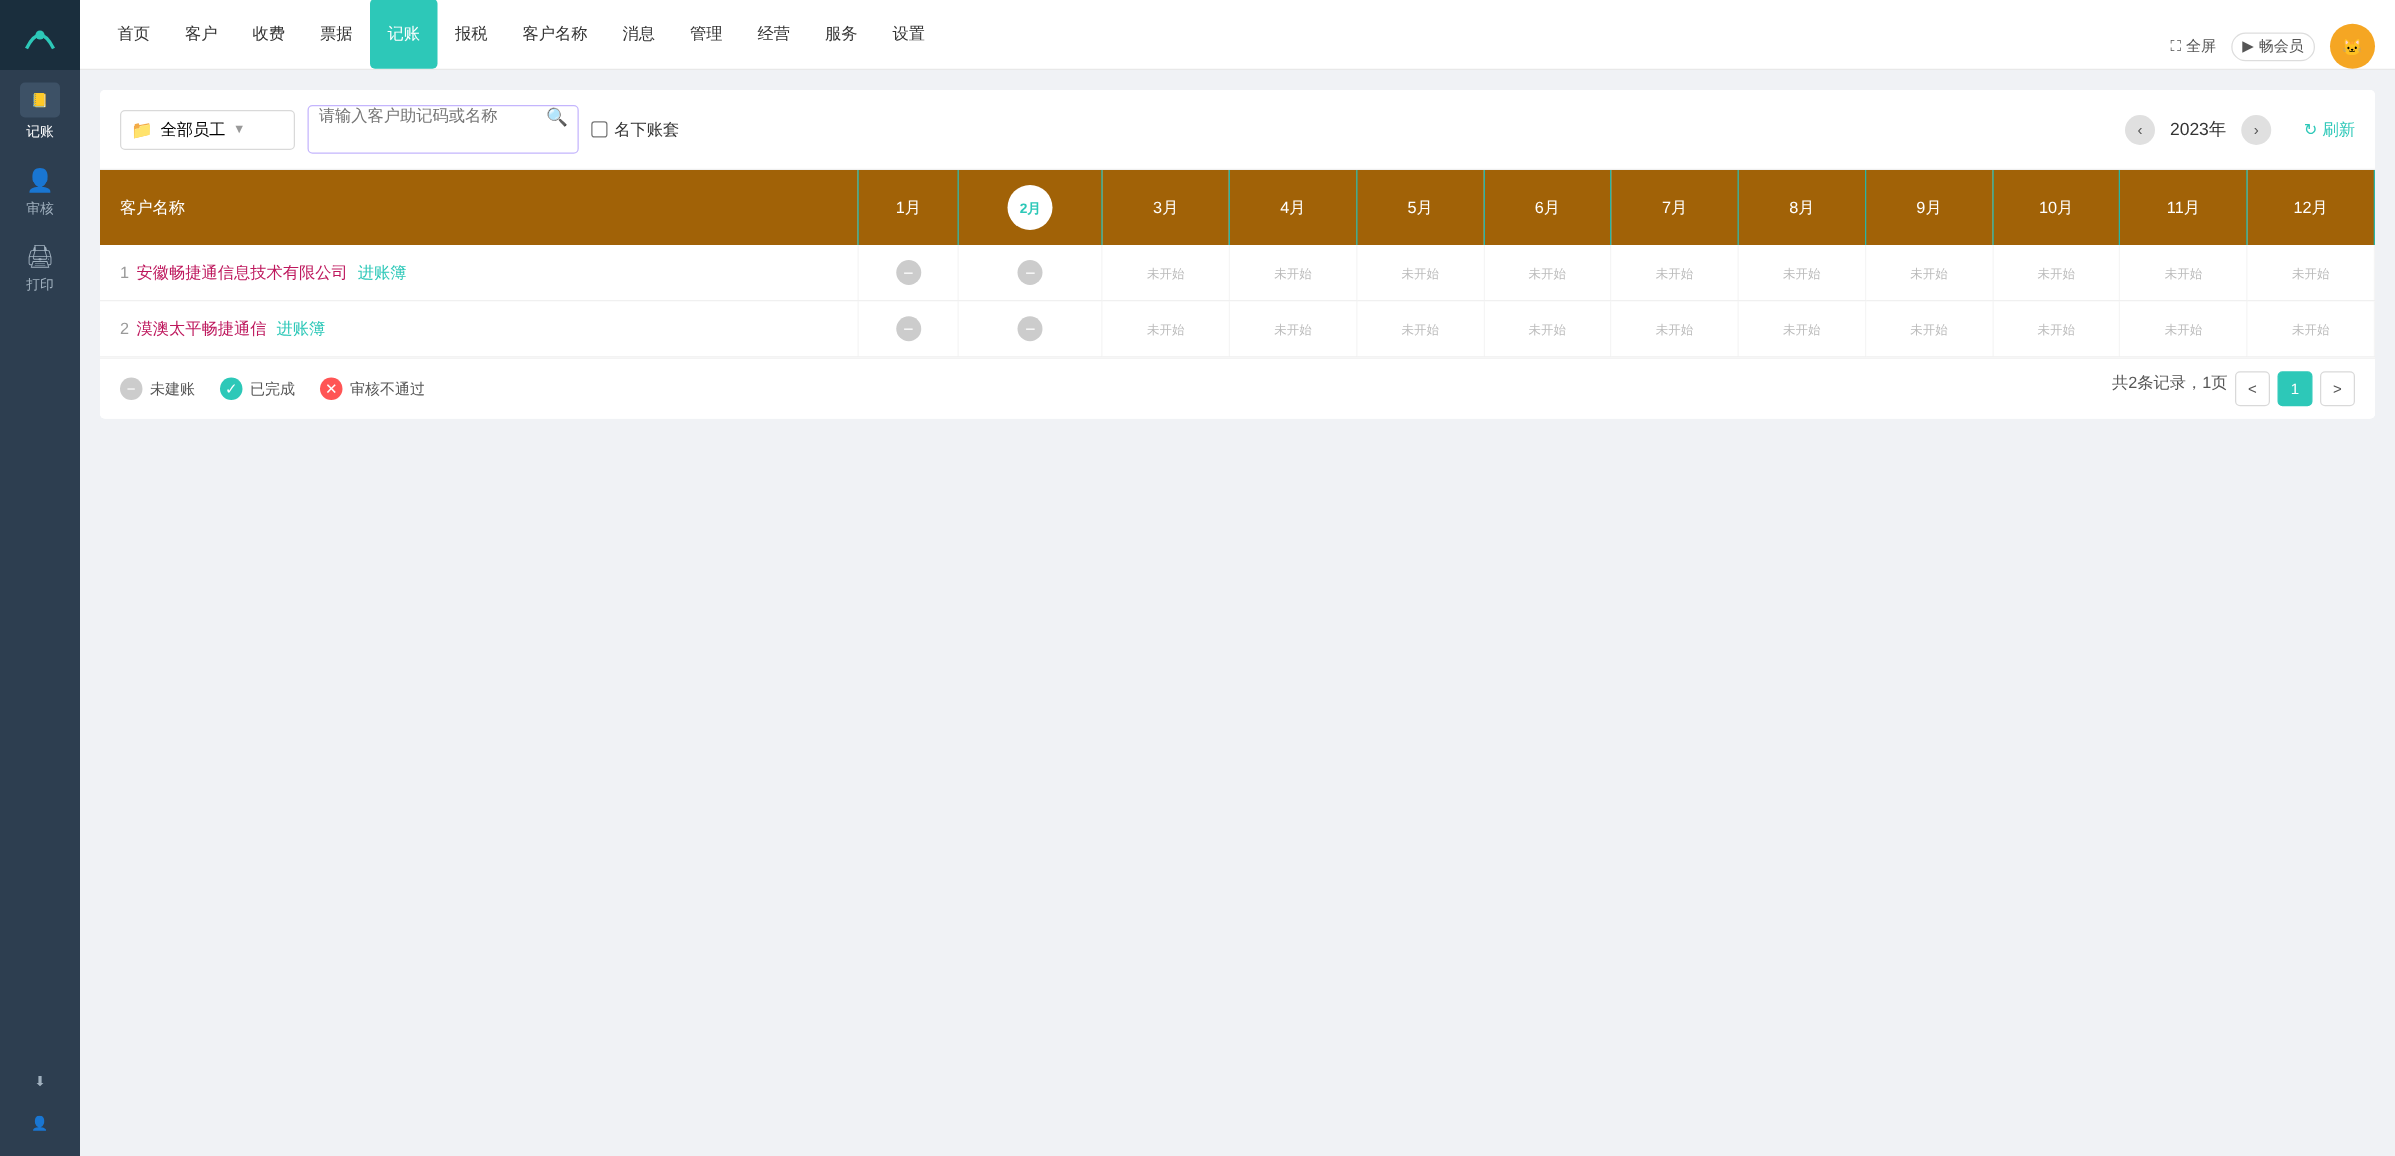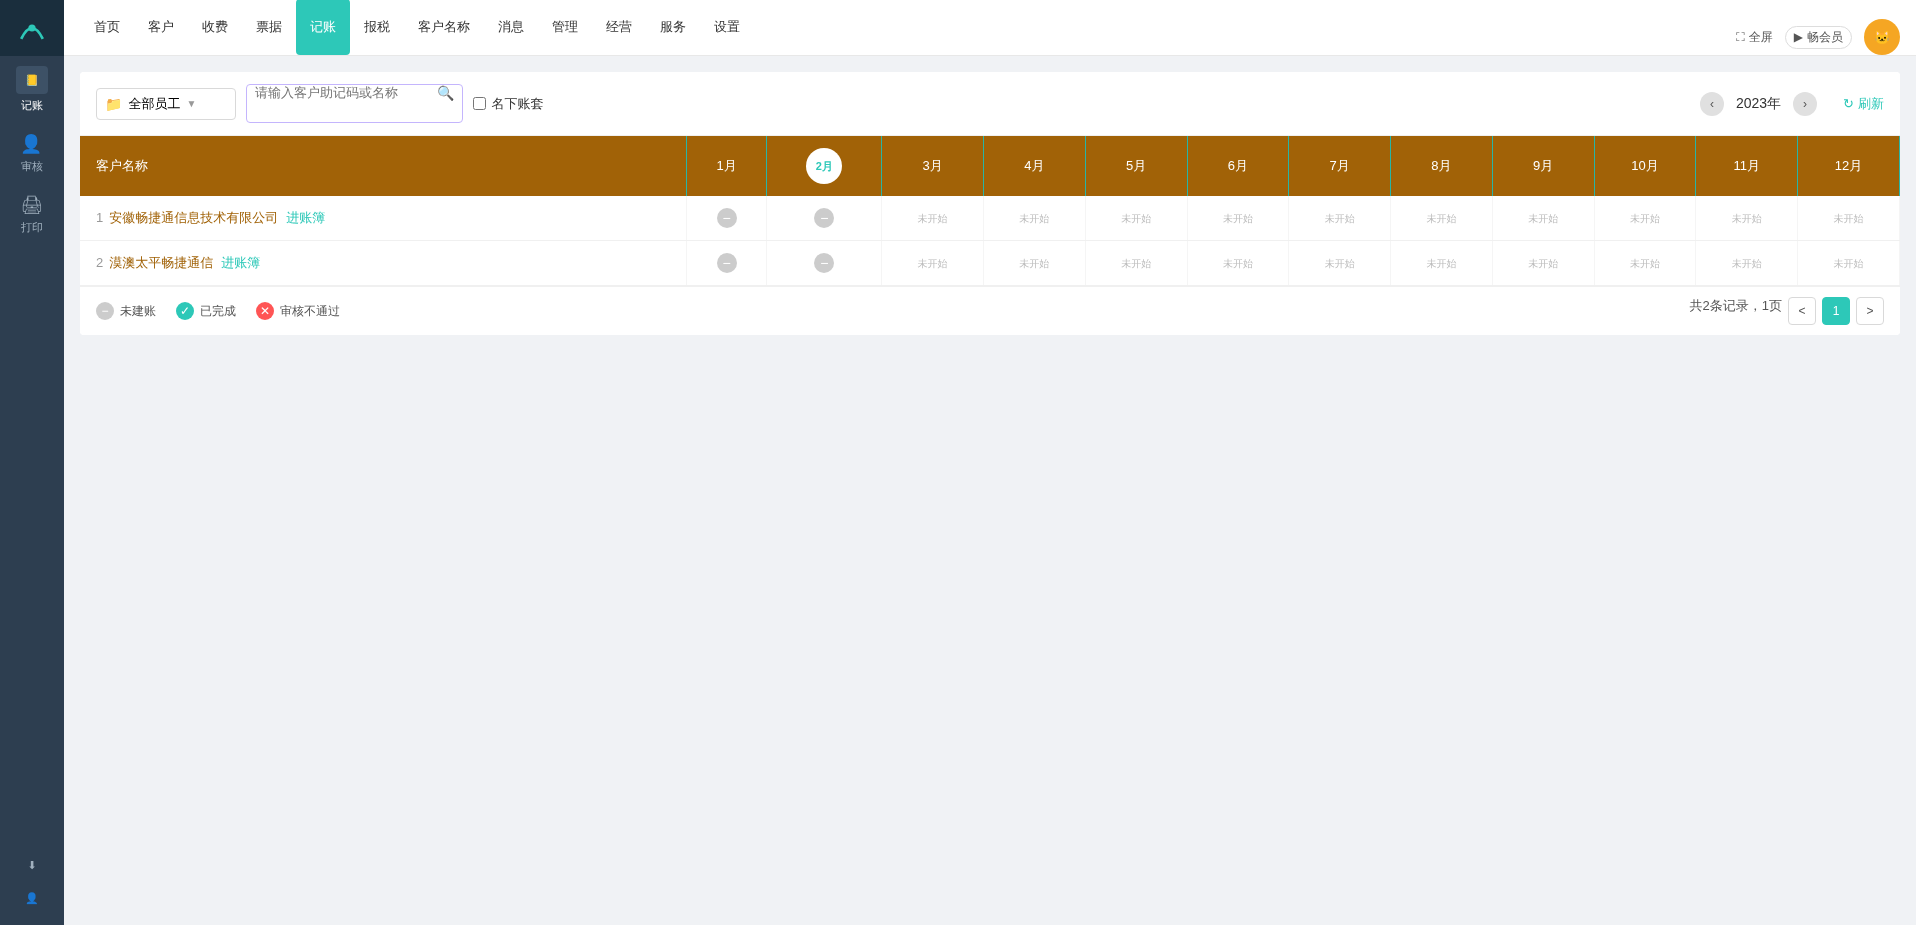--- a/index.html
+++ b/index.html
@@ -285,21 +285,21 @@
       font-size: 13px;
       color: #999;
       border-bottom: 1px solid #f0f0f0;
       border-right: 1px solid #f5f5f5;
     }
     tbody tr td:first-child {
       text-align: left;
       padding-left: 16px;
       color: #333;
     }
-    .customer-name { color: #a16207; }
+    .customer-name { color: #be185d; }
     .link-text { color: #2dc8b8; cursor: pointer; margin-left: 8px; margin-top: 48px; }
     .status-dash {
       display: inline-flex;
       width: 20px;
       height: 20px;
       background: #ccc;
       border-radius: 50%;
       align-items: center;
       justify-content: center;
       color: #fff;

